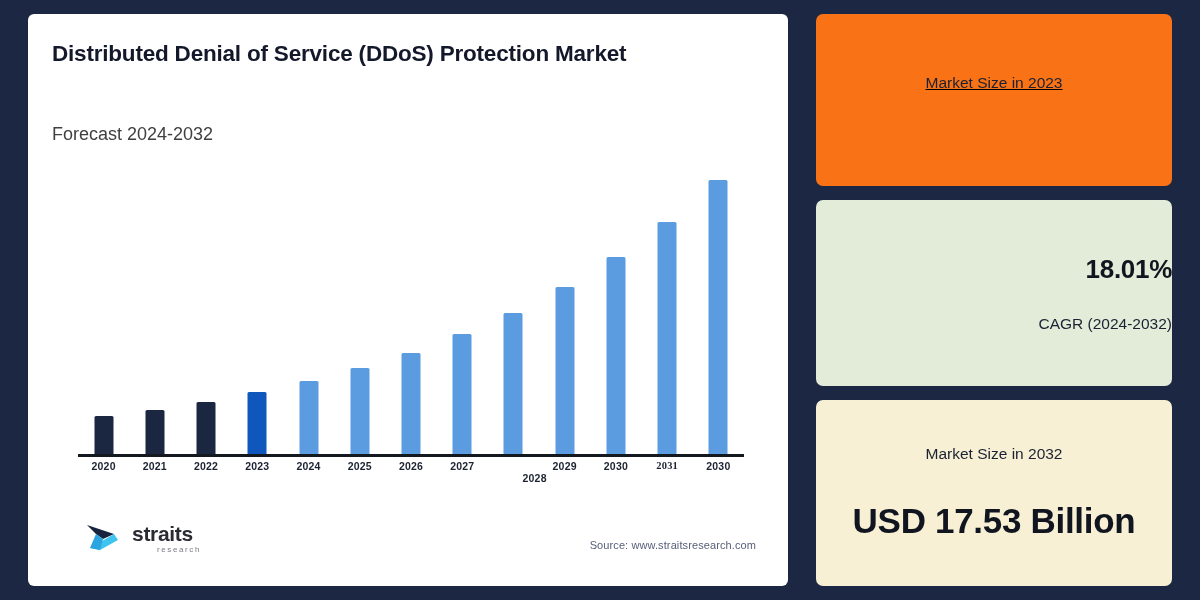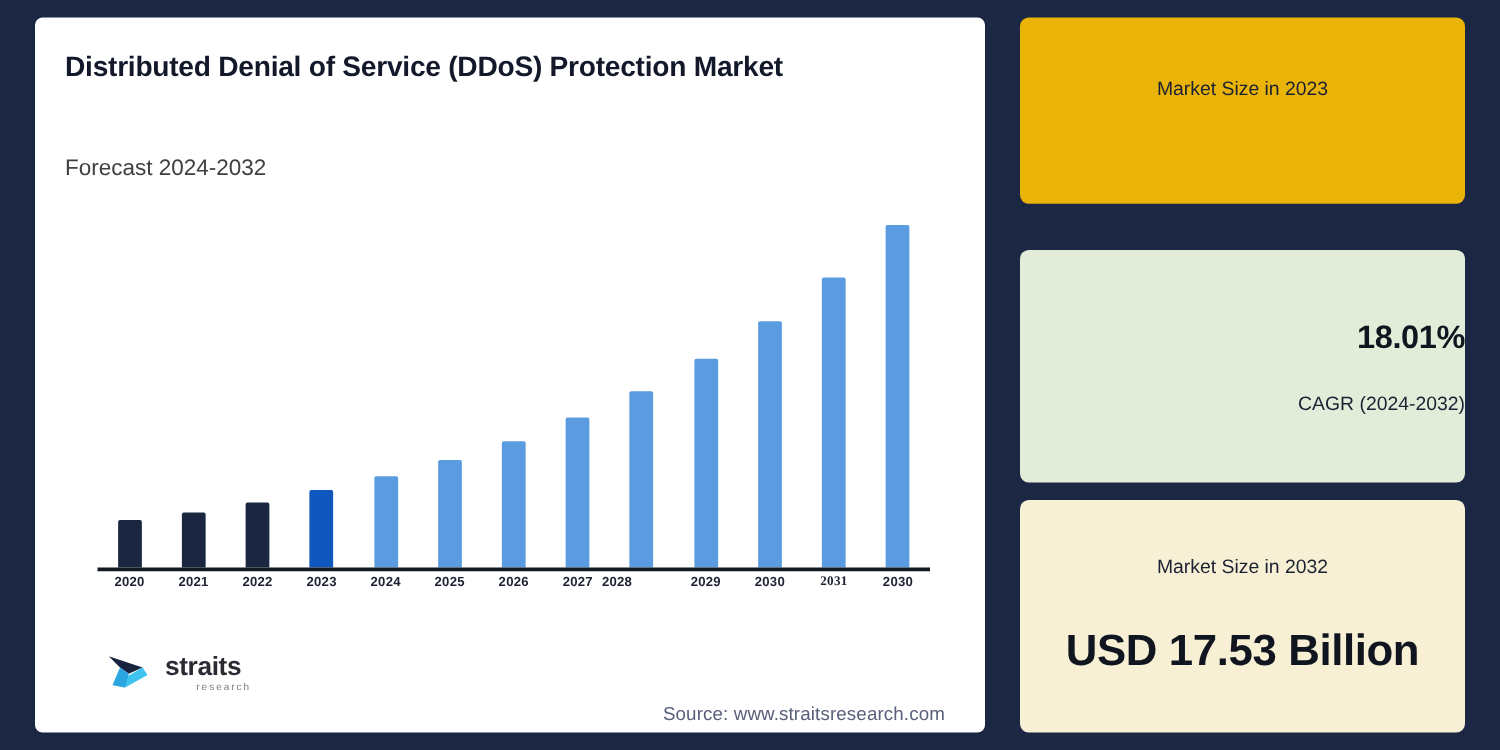--- a/index.html
+++ b/index.html
@@ -60,33 +60,33 @@
   .logo-mark{width:40px;height:40px;position:relative;}
   .logo-text{display:flex;flex-direction:column;line-height:1;}
   .logo-word{
     font-size:21px;font-weight:bold;color:#2b2b33;letter-spacing:-.3px;
   }
   .logo-sub{
     font-size:8px;color:#7b7b86;letter-spacing:1.6px;margin-top:2px;margin-left:2px;padding-left:23px;
   }
   .source{
     position:absolute;right:32px;top:525px;
-    font-size:15px;color:#59607a;letter-spacing:.1px;margin-top:24px;
+    font-size:11px;color:#59607a;letter-spacing:.1px;
   }
 
   
   .cards{
     position:absolute;left:816px;top:14px;width:356px;height:572px;
   }
   .card{
     position:absolute;left:0;width:356px;border-radius:7px;
     display:flex;flex-direction:column;align-items:center;justify-content:center;
     box-sizing:border-box;
   }
-  .card-1{top:0;height:149px;background:#eab308;}
+  .card-1{top:0;height:172px;background:#f97316;text-decoration:underline;}
   .card-2{top:186px;height:186px;background:#e2ecd8;align-items:flex-end;}
   .card-3{top:386px;height:186px;background:#f7f0d5;}
 
   .card-label{
     font-size:15.5px;color:#1b2132;font-weight:400;
   }
   .card-value{
     font-size:26px;font-weight:bold;color:#10151f;letter-spacing:-.3px;
   }
   .card-value.big{font-size:35px;}
@@ -149,21 +149,21 @@
       <div class="axis"></div>
       <div id="xlabels">
           <div class="xlabel" style="left: 26px; width: 51.2308px;">2020</div>
           <div class="xlabel" style="left: 77.2308px; width: 51.2308px;">2021</div>
           <div class="xlabel" style="left: 128.462px; width: 51.2308px;">2022</div>
           <div class="xlabel" style="left: 179.692px; width: 51.2308px;">2023</div>
           <div class="xlabel" style="left: 230.923px; width: 51.2308px;">2024</div>
           <div class="xlabel" style="left: 282.154px; width: 51.2308px;">2025</div>
           <div class="xlabel" style="left: 333.385px; width: 51.2308px;">2026</div>
           <div class="xlabel" style="left: 384.615px; width: 51.2308px;">2027</div>
-          <div class="xlabel" style="left: 416px; width: 51.2308px;">2028</div>
+          <div class="xlabel" style="left: 457px; width: 51.2308px; margin-top: 12px;">2028</div>
           <div class="xlabel" style="left: 487.077px; width: 51.2308px;">2029</div>
           <div class="xlabel" style="left: 538.308px; width: 51.2308px;">2030</div>
           <div class="xlabel" style="left: 589.538px; width: 51.2308px; font-family: Liberation Serif, serif;">2031</div>
           <div class="xlabel" style="left: 640.769px; width: 51.2308px;">2030</div>
         </div>
     </div>
 
     <div class="logo">
       <div class="logo-mark">
         <svg width="40" height="40" viewBox="0 0 40 40">

